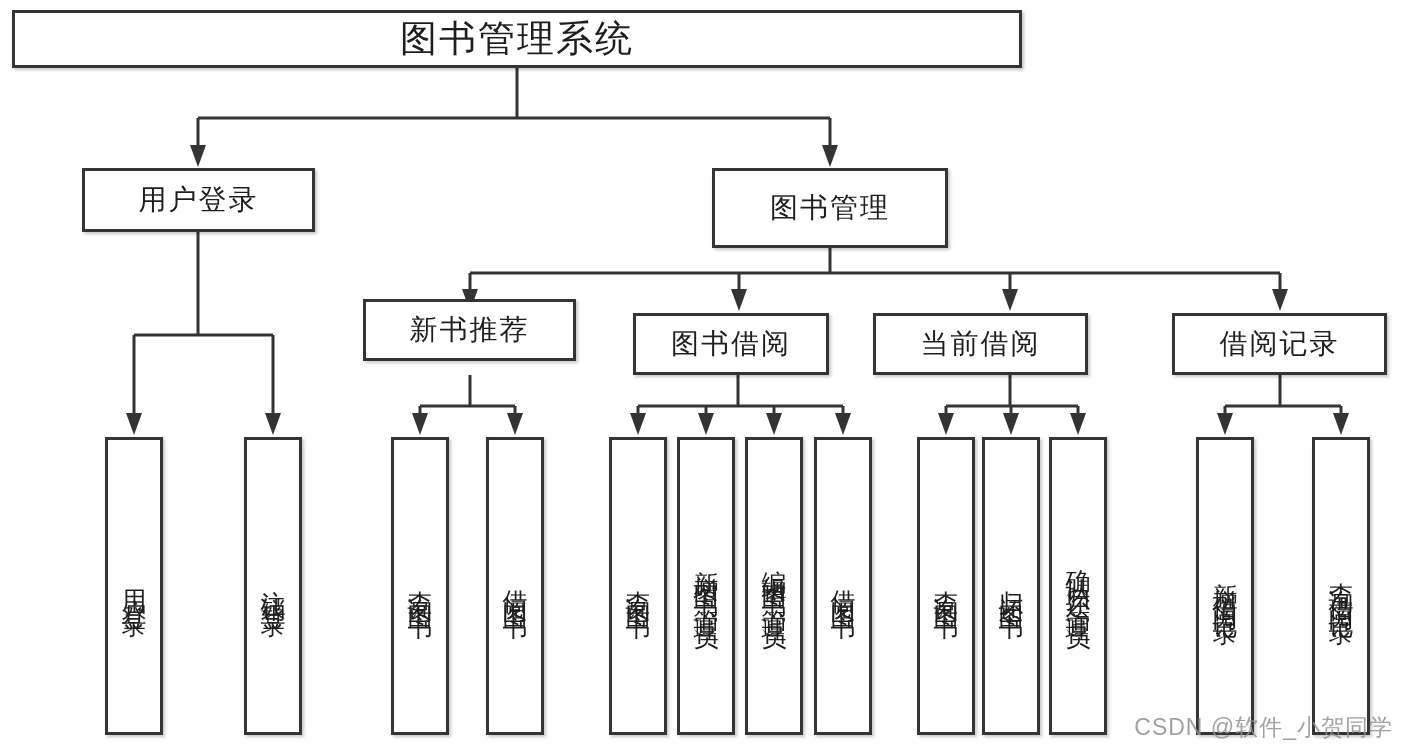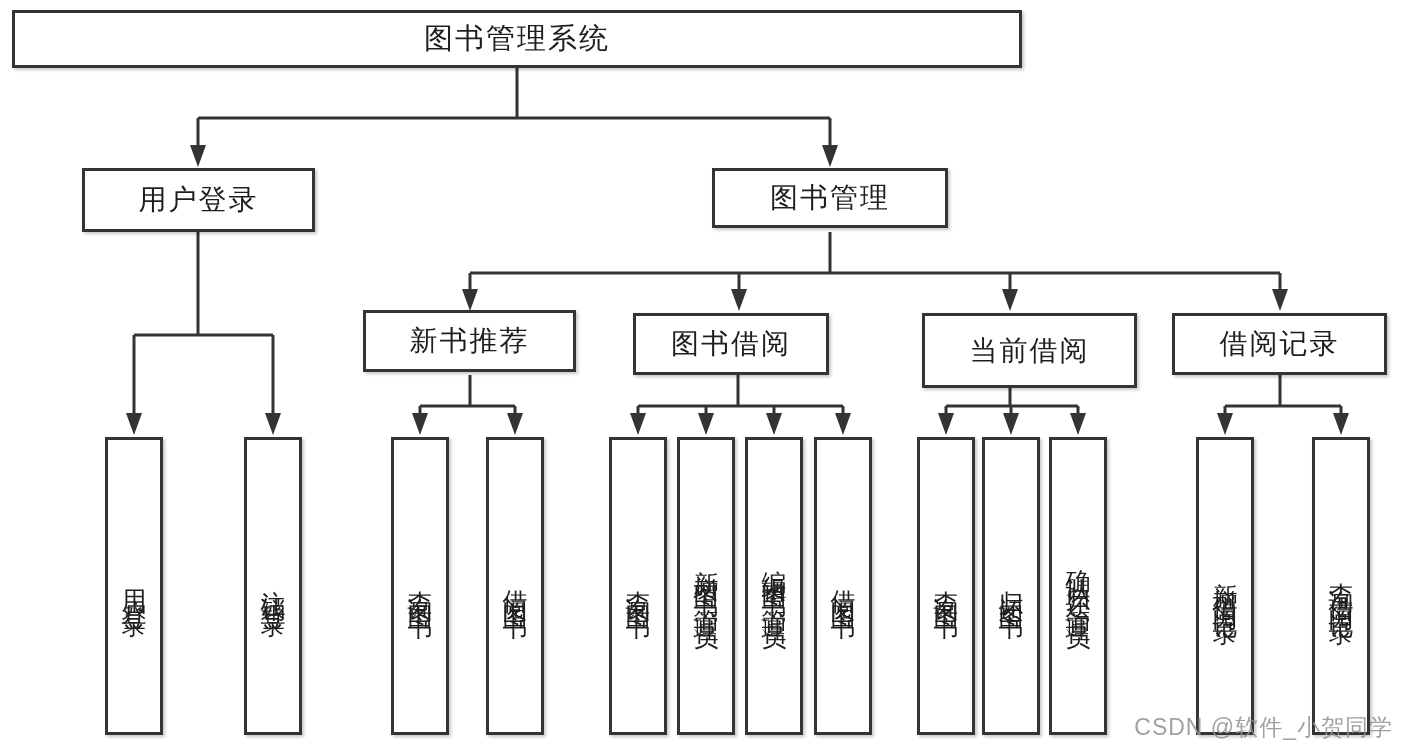--- a/index.html
+++ b/index.html
@@ -14,21 +14,21 @@
   .node{
     position:absolute;
     box-sizing:border-box;
     background:#ffffff;
     border:3px solid #343434;
     display:flex;align-items:center;justify-content:center;
     color:#1e1e1e;
     box-shadow:2px 2px 3px rgba(0,0,0,0.22);
   }
   .node .lbl{letter-spacing:2px;font-size:28px;white-space:nowrap;}
-  .node.root .lbl{font-size:29px;font-family:Liberation Mono, monospace;}
+  .node.root .lbl{font-size:37px;font-family:Liberation Mono, monospace;}
   .node.leaf .lbl{
     writing-mode:vertical-rl;
     text-orientation:mixed;
     font-size:25px;
     letter-spacing:8px;
     line-height:1;
   }
   .watermark{
     position:absolute;
     right:12px;top:712px;
@@ -77,31 +77,31 @@
     </g>
   </svg>
 
   <div class="node root" style="left:12px;top:10px;width:1010px;height:58px">
     <span class="lbl">图书管理系统</span>
   </div>
 
   <div class="node" style="left:82px;top:168px;width:233px;height:64px">
     <span class="lbl">用户登录</span>
   </div>
-  <div class="node" style="left:712px;top:168px;width:236px;height:60px">
+  <div class="node" style="left:712px;top:168px;width:236px;height:80px">
     <span class="lbl">图书管理</span>
   </div>
 
-  <div class="node" style="left:363px;top:310px;width:213px;height:62px">
+  <div class="node" style="left:363px;top:299px;width:213px;height:62px">
     <span class="lbl">新书推荐</span>
   </div>
   <div class="node" style="left:633px;top:313px;width:196px;height:62px">
     <span class="lbl">图书借阅</span>
   </div>
-  <div class="node" style="left:922px;top:313px;width:215px;height:75px">
+  <div class="node" style="left:873px;top:313px;width:215px;height:62px">
     <span class="lbl">当前借阅</span>
   </div>
   <div class="node" style="left:1172px;top:313px;width:215px;height:62px">
     <span class="lbl">借阅记录</span>
   </div>
 
   <div class="node leaf" style="left:105px;top:437px;width:58px;height:298px">
     <span class="lbl">用户登录</span>
   </div>
   <div class="node leaf" style="left:244px;top:437px;width:58px;height:298px">

